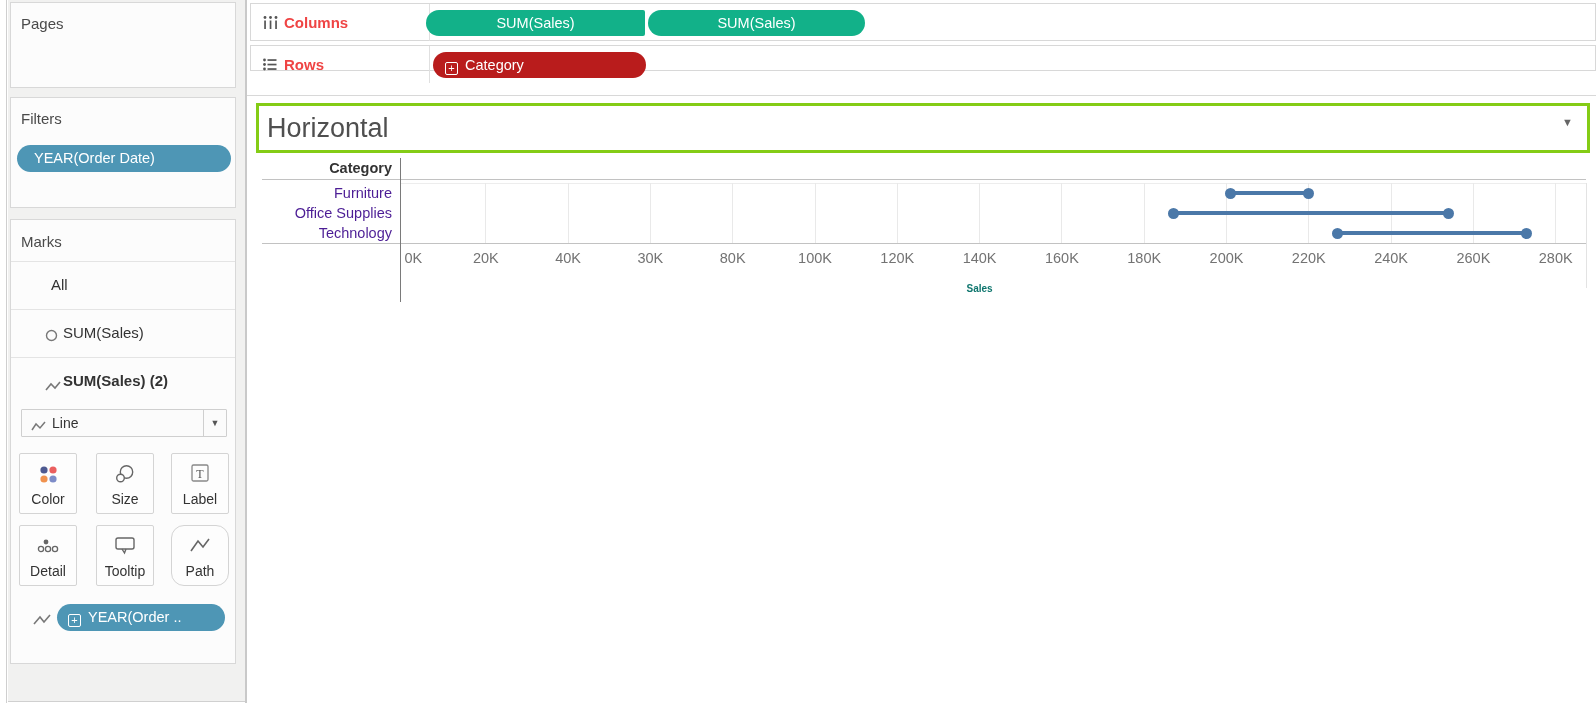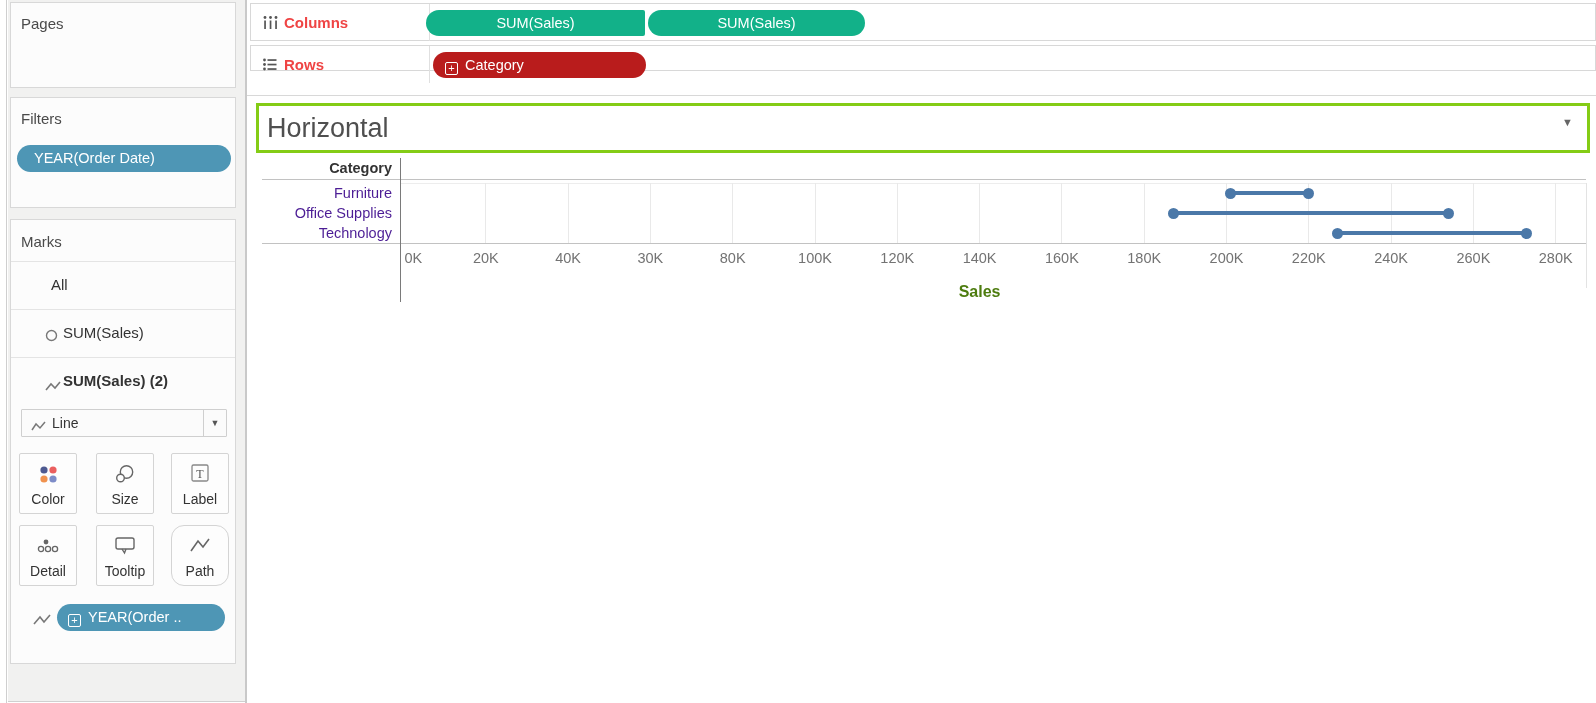--- a/index.html
+++ b/index.html
@@ -52,21 +52,21 @@
   #ws-top-border { left:247px; top:95px; width:1349px; height:1px; background:#d8d8d8; }
   #title-box { left:256px; top:103px; width:1334px; height:50px; background:#fff; border:3px solid #84cc16; }
   #sheet-title { position:absolute; left:8px; top:7px; font-size:27px; font-weight:400; color:#4f4f4f; }
   #title-caret { position:absolute; right:14px; top:10px; font-size:11px; color:#666; }
 
   .row-header { position:absolute; left:142px; width:250px; text-align:right;
                 font-size:14.5px; font-weight:bold; color:#333; }
   .cat-label { position:absolute; left:142px; width:250px; text-align:right;
                font-size:14.5px; color:#4c1d95; line-height:20px; }
   .tick-label { position:absolute; font-size:14.5px; color:#737373; }
-  .axis-title { position:absolute; font-size:16px; font-weight:bold; color:#4d7c0f; transform:translateX(-50%); }
+  .axis-title { position:absolute; font-size:10px; font-weight:bold; color:#0f766e; transform:translateX(-50%); }
   .chart-line { position:absolute; height:3.5px; border-radius:2px; }
   .chart-dot { position:absolute; width:11px; height:11px; border-radius:50%; }
 </style>
 </head>
 <body>
 
 <div class="abs" id="left-rail"></div>
 <div class="abs" id="sidebar-bg"></div>
 <div class="abs" id="sidebar-divider"></div>
 

